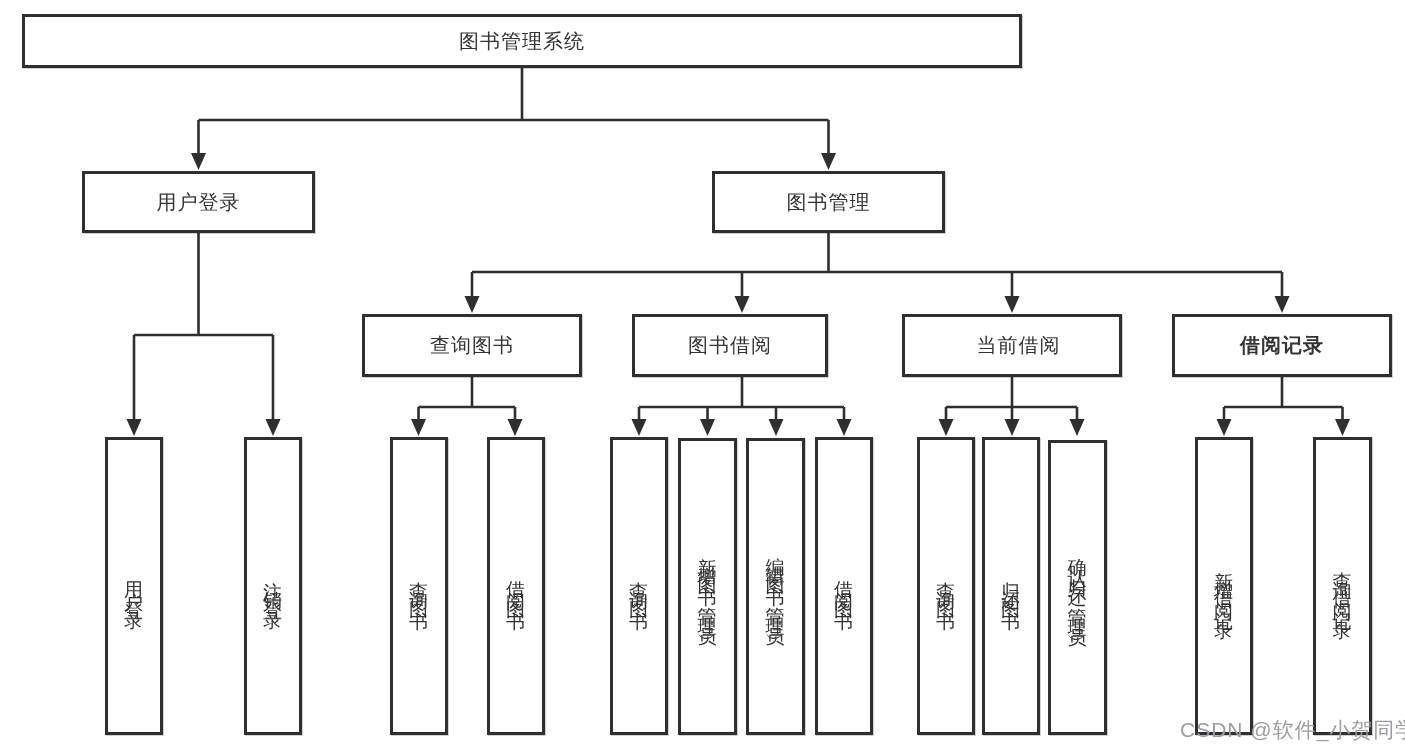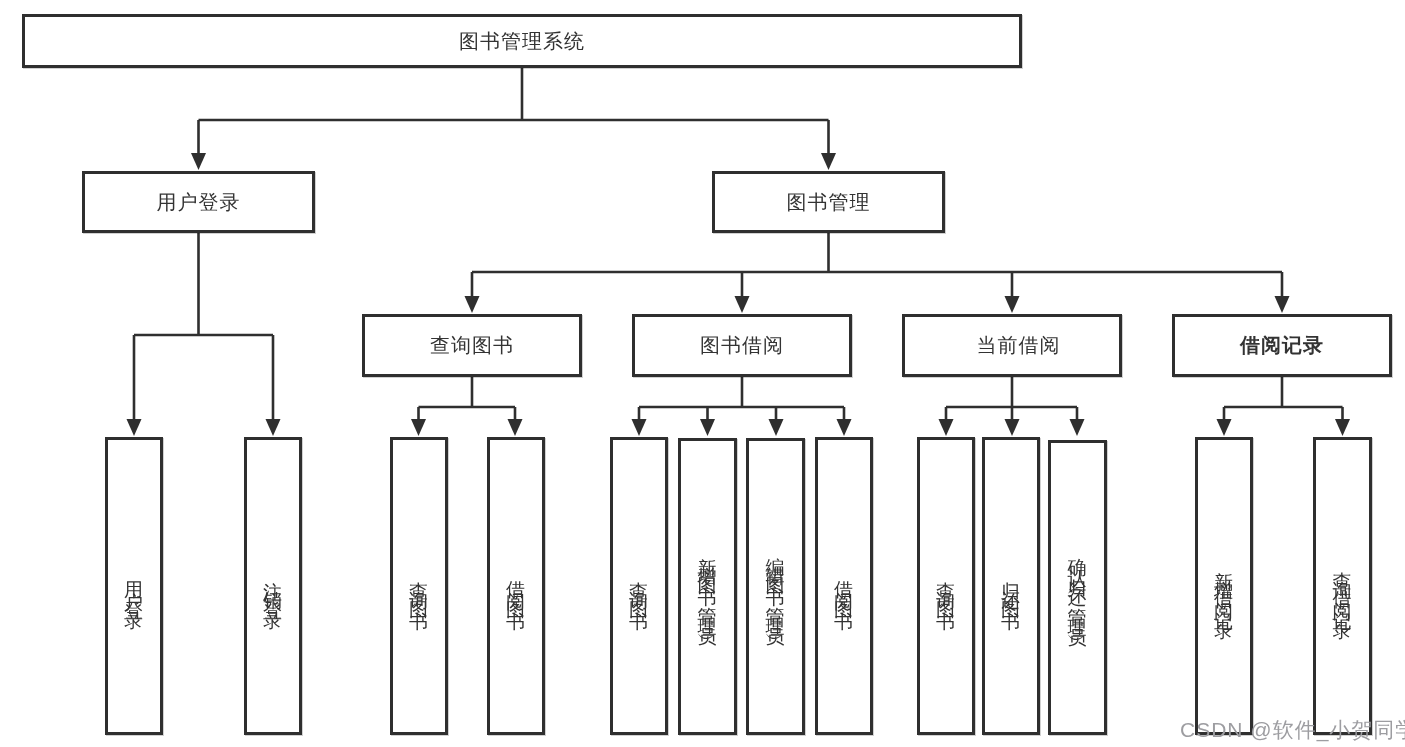--- a/index.html
+++ b/index.html
@@ -109,21 +109,21 @@
   <div class="node hnode" style="left:82px; top:171px; width:233px; height:62px;">
     <span>用户登录</span>
   </div>
   <div class="node hnode" style="left:712px; top:171px; width:233px; height:62px;">
     <span>图书管理</span>
   </div>
 
   <div class="node hnode" style="left:362px; top:314px; width:220px; height:63px;">
     <span>查询图书</span>
   </div>
-  <div class="node hnode" style="left:632px; top:314px; width:220px; height:63px;">
+  <div class="node hnode" style="left:632px; top:314px; width:196px; height:63px;">
     <span>图书借阅</span>
   </div>
   <div class="node hnode" style="left:902px; top:314px; width:220px; height:63px;padding-left:13px;">
     <span>当前借阅</span>
   </div>
   <div class="node hnode" style="left:1172px; top:314px; width:220px; height:63px;font-weight:bold;">
     <span>借阅记录</span>
   </div>
 
   <div class="node vnode" style="left:105px; top:437px; width:58px; height:298px;">

